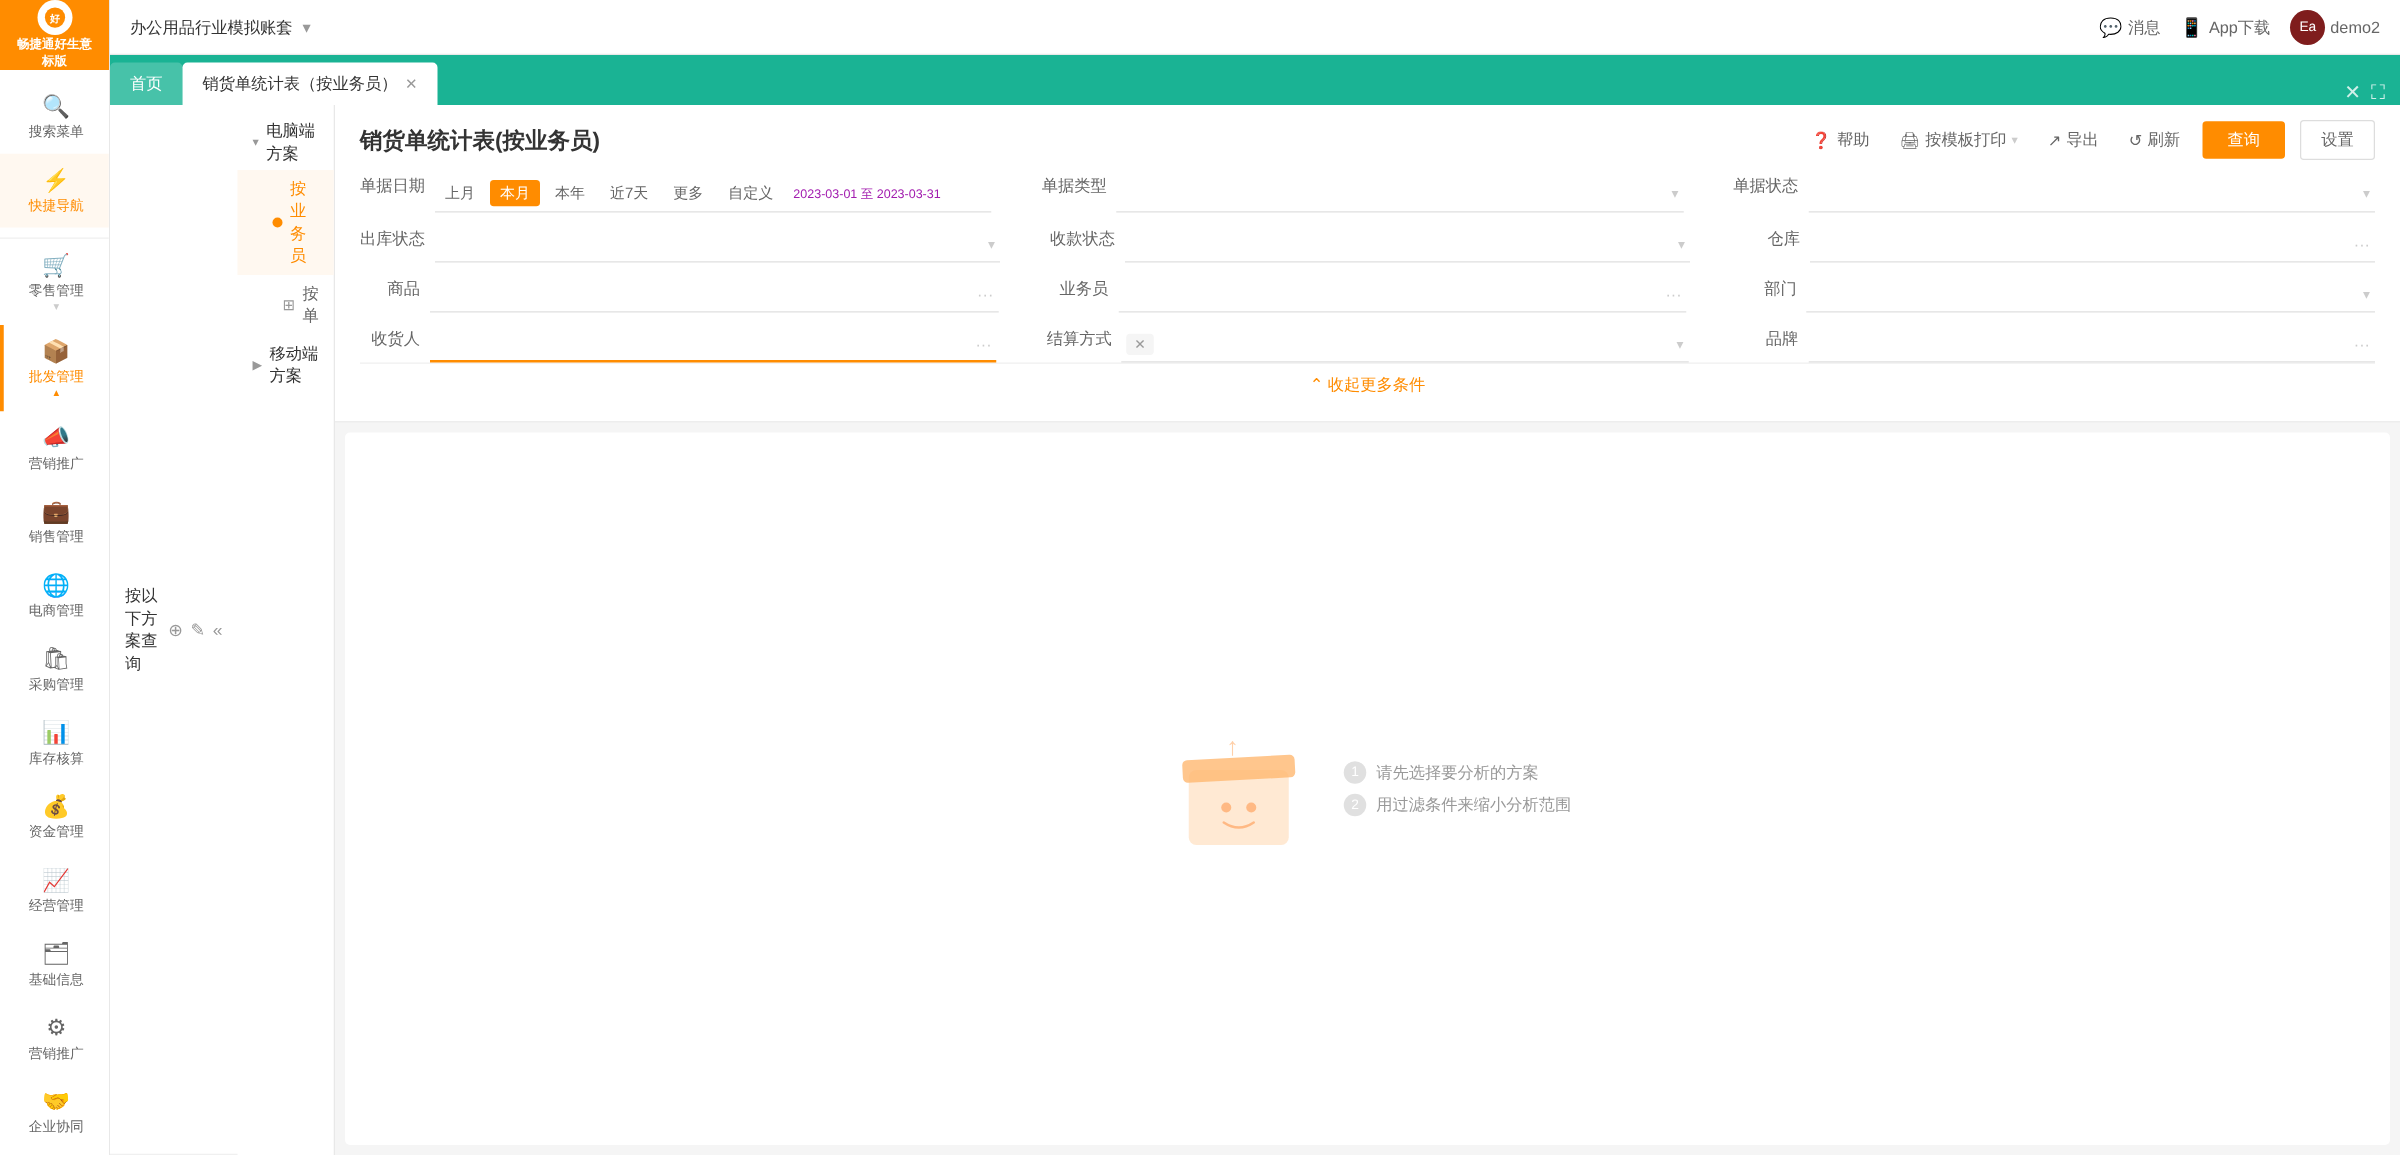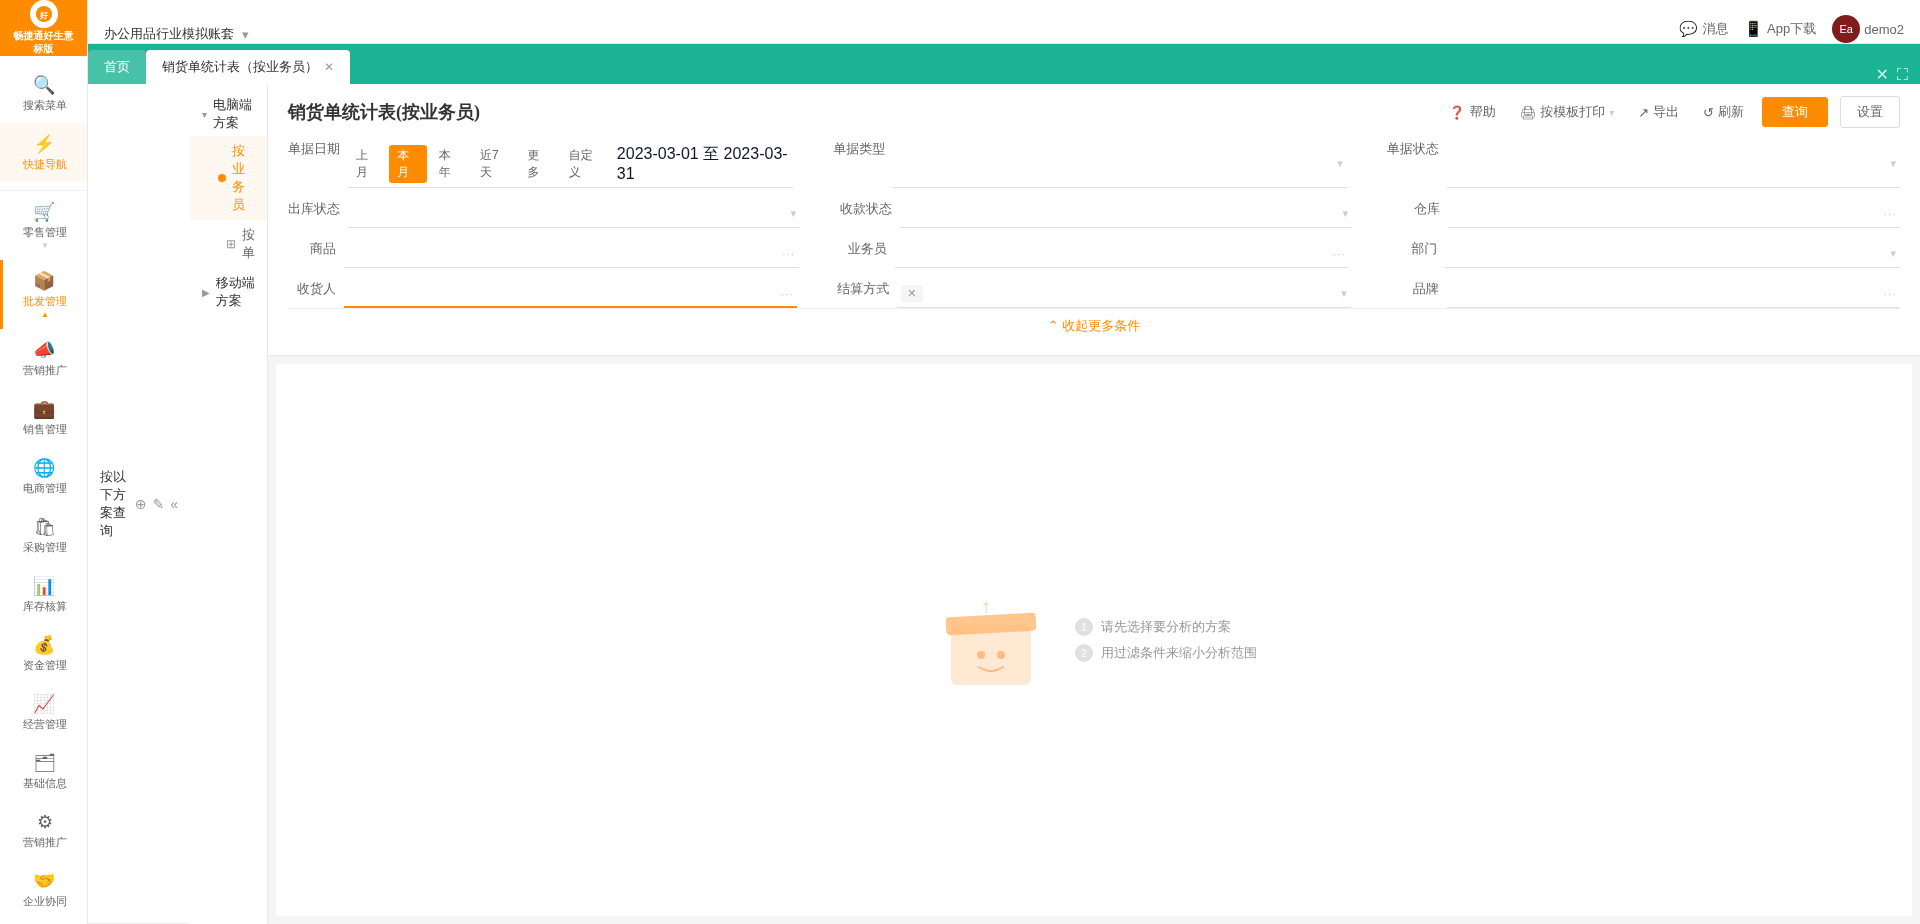--- a/index.html
+++ b/index.html
@@ -69,21 +69,21 @@
       display: flex;
       flex-direction: column;
       overflow: hidden;
     }
 
     
     .topbar {
       height: 44px;
       background: #fff;
       display: flex;
-      align-items: flex-end;
+      align-items: center;
       justify-content: space-between;
       padding: 0 16px;
       border-bottom: 1px solid #e8e8e8;
       flex-shrink: 0;
     }
     .topbar-left {
       display: flex;
       align-items: center;
       gap: 8px;
       color: #333;
@@ -217,21 +217,21 @@
       padding: 12px 20px 0;
       border-bottom: 1px solid #e8e8e8;
       flex-shrink: 0;
     }
     .page-title-row {
       display: flex;
       align-items: center;
       justify-content: space-between;
       margin-bottom: 12px;
     }
-    .page-title { font-size: 18px; color: #333; font-weight: 600; font-family: Liberation Serif, serif; }
+    .page-title { font-size: 18px; color: #333; font-weight: 600; }
     .page-actions {
       display: flex; align-items: center; gap: 12px;
     }
     .page-action-btn {
       display: flex; align-items: center; gap: 4px;
       color: #666; font-size: 13px; cursor: pointer; padding: 4px 6px;
       border-radius: 3px;
     }
     .query-btn {
       background: #ff8c00; color: white; border: none;
@@ -254,21 +254,21 @@
       display: flex; gap: 4px; align-items: center;
     }
     .date-tab {
       padding: 2px 8px; border-radius: 3px; cursor: pointer;
       font-size: 12px; color: #666;
     }
     .date-tab.active {
       background: #ff8c00; color: white;
     }
     .date-range {
-      font-size: 16px; color: #0f172a; margin-left: 8px;
+      font-size: 10px; color: #a21caf; margin-left: 8px;
     }
 
     .tag-x {
       display: inline-flex; align-items: center; gap: 3px;
       background: #f5f5f5; border-radius: 3px; padding: 2px 6px;
       font-size: 12px; color: #666;
     }
     .tag-x .tx-close { cursor: pointer; color: #999; font-size: 11px; }
 
     .collapse-bar {

